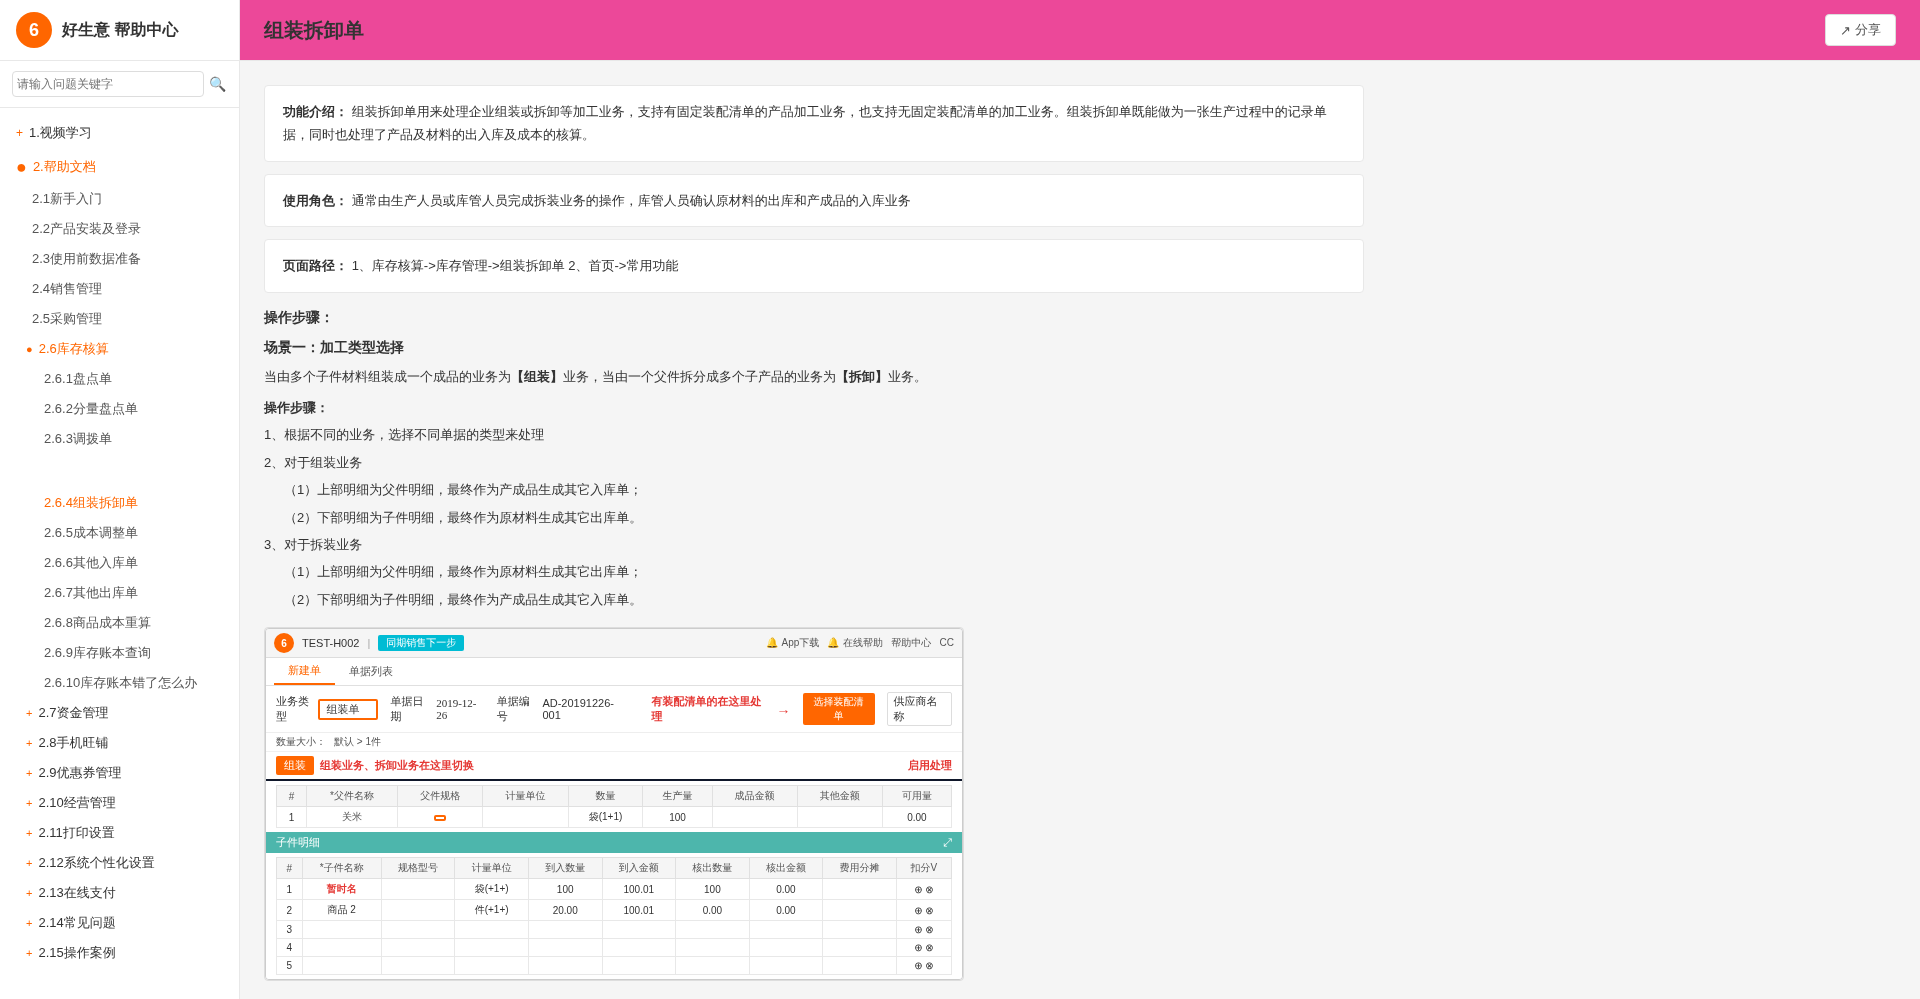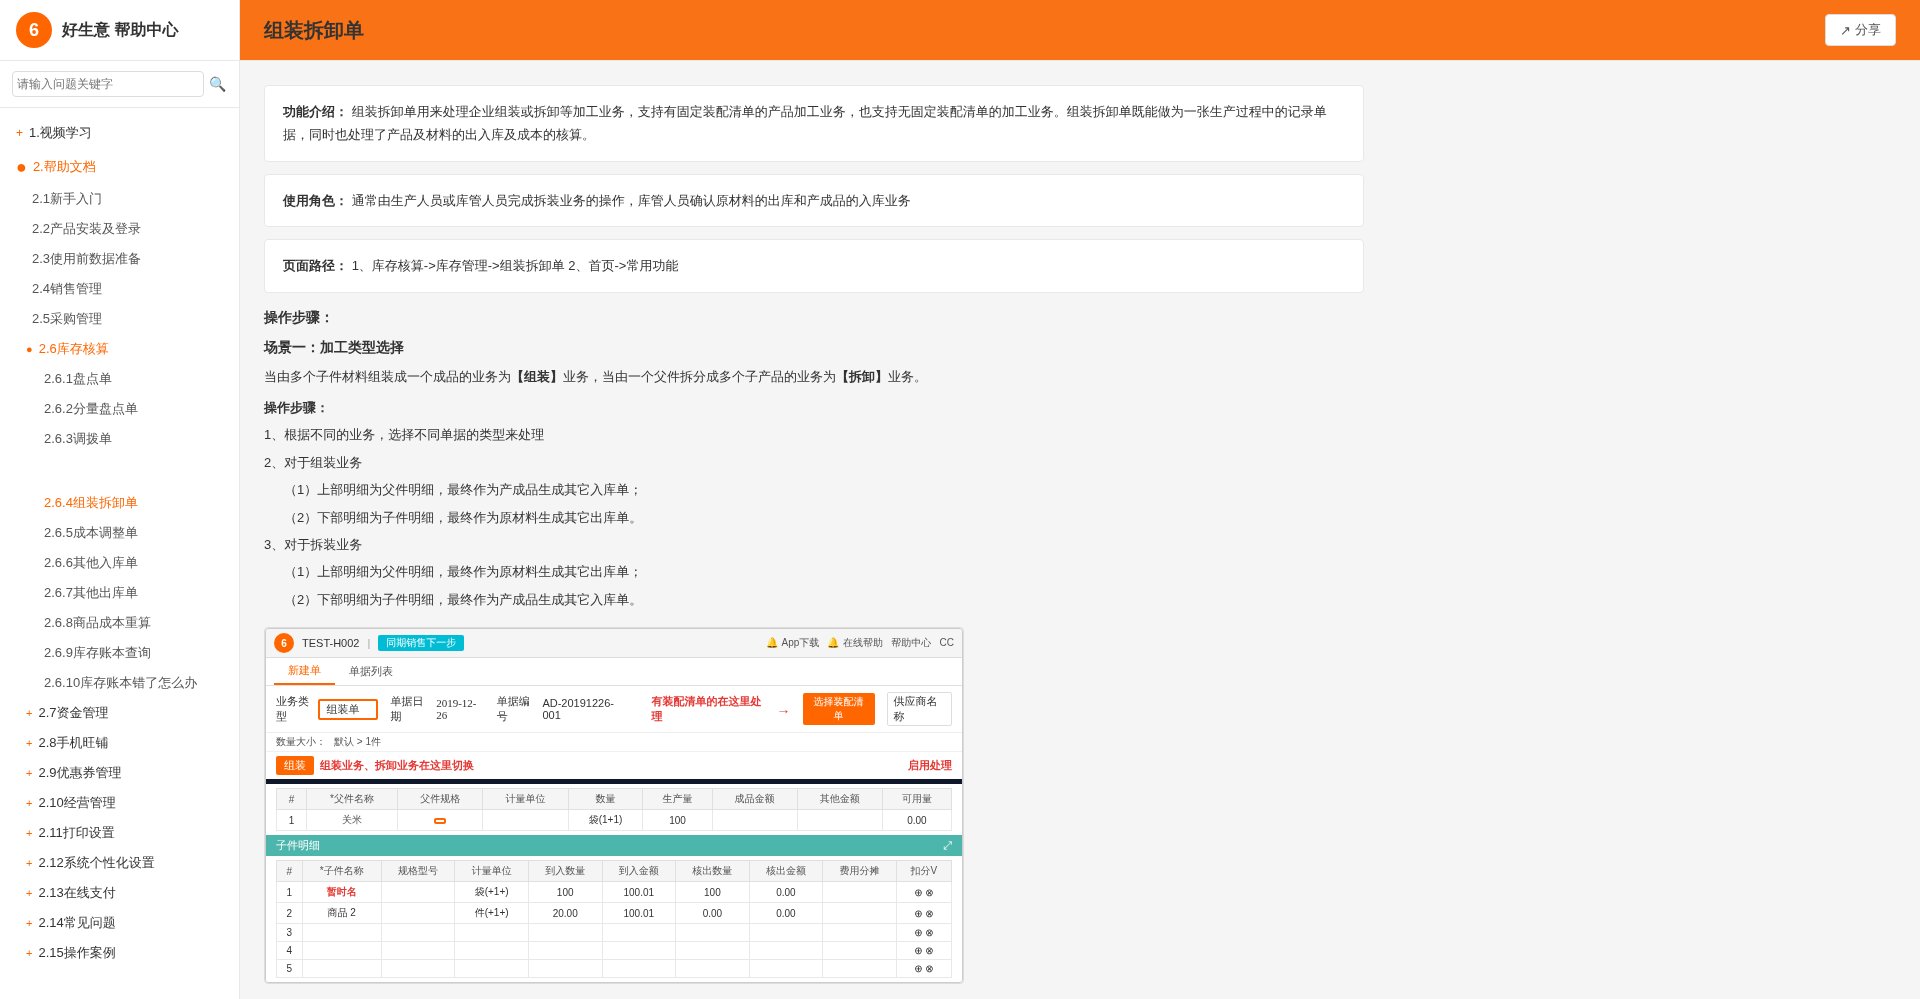--- a/index.html
+++ b/index.html
@@ -17,21 +17,21 @@
     .nav-item { padding: 0; }
     .nav-item-header { padding: 8px 16px; cursor: pointer; display: flex; align-items: center; gap: 6px; font-size: 13px; color: #333; }
     .nav-item-header .plus-icon { color: #f60; font-size: 12px; }
     .nav-item-header .minus-icon { color: #f60; font-size: 16px; line-height: 1; }
     .nav-sub-item { padding: 6px 16px 6px 32px; font-size: 13px; color: #555; cursor: pointer; display: block; }
     .nav-sub-item.active { color: #f60; margin-top: 34px; }
     .nav-item-header.open { color: #f60; }
 
     
     .main { flex: 1; display: flex; flex-direction: column; overflow: hidden; }
-    .main-header { background: #f97316; border-bottom: 1px solid #e8e8e8; padding: 14px 24px; display: flex; align-items: center; justify-content: space-between; }
+    .main-header { background: #ec4899; border-bottom: 1px solid #e8e8e8; padding: 14px 24px; display: flex; align-items: center; justify-content: space-between; }
     .page-title-text { font-size: 20px; font-weight: bold; color: #333; }
     .share-btn { border: 1px solid #ddd; background: #fff; padding: 6px 14px; border-radius: 4px; cursor: pointer; font-size: 13px; color: #555; display: flex; align-items: center; gap: 4px; }
     .content-area { flex: 1; overflow-y: auto; padding: 24px; background: #f5f5f5; }
 
     
     .info-box { background: #fff; border: 1px solid #e8e8e8; border-radius: 4px; padding: 14px 18px; margin-bottom: 12px; font-size: 13px; color: #333; line-height: 1.8; }
     .info-box .label { font-weight: bold; }
     .section-title { font-size: 14px; font-weight: bold; color: #333; margin: 16px 0 10px; }
     .scene-title { font-size: 14px; font-weight: bold; color: #333; margin: 12px 0 8px; }
     .step-text { font-size: 13px; color: #333; margin: 4px 0; line-height: 1.8; }
@@ -226,21 +226,21 @@
             <div style="display:flex;align-items:center;gap:4px;">
               <div style="border:1px solid #ddd;border-radius:2px;padding:1px 6px;font-size:11px;background:#fff;">供应商名称</div>
             </div>
           </div>
 
           <div style="background:#fff;padding:2px 10px;display:flex;align-items:center;gap:8px;font-size:10px;color:#555;border-bottom:1px solid #f0f0f0;">
             <span>数量大小：</span>
             <span>默认 &gt; 1件</span>
           </div>
 
-          <div style="background:#fff;padding:4px 10px;display:flex;align-items:center;justify-content:space-between;border-bottom:5px solid #0f172a;">
+          <div style="background:#fff;padding:4px 10px;display:flex;align-items:center;justify-content:space-between;border-bottom:2px solid #0f172a;">
             <div style="display:flex;align-items:center;gap:6px;">
               <div style="background:#f60;color:#fff;padding:2px 8px;font-size:11px;border-radius:2px;">组装</div>
               <span style="color:#e53935;font-size:11px;font-weight:bold;">组装业务、拆卸业务在这里切换</span>
             </div>
             <div style="display:flex;align-items:center;gap:4px;">
               <span style="color:#e53935;font-size:11px;font-weight:bold;">启用处理</span>
             </div>
           </div>
 
           <div style="padding:4px 10px;background:#fff;">

